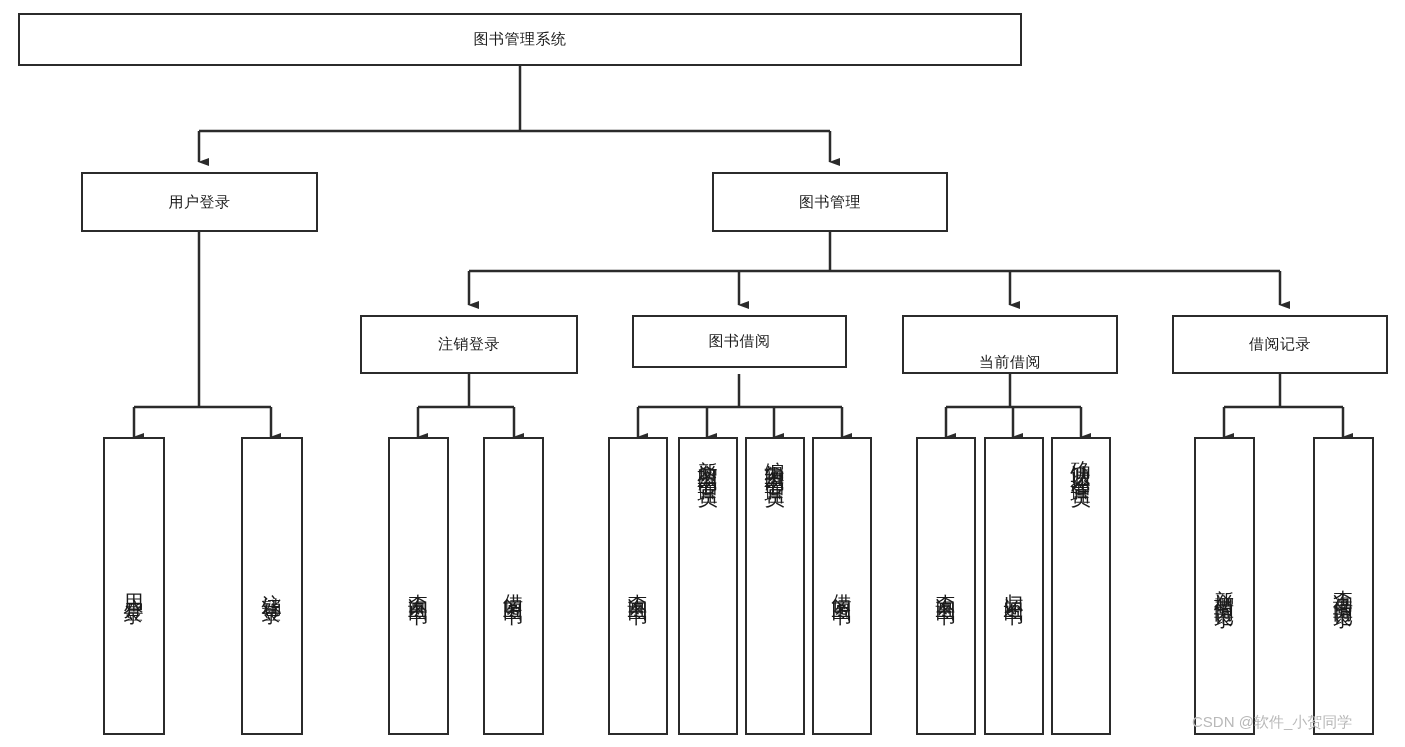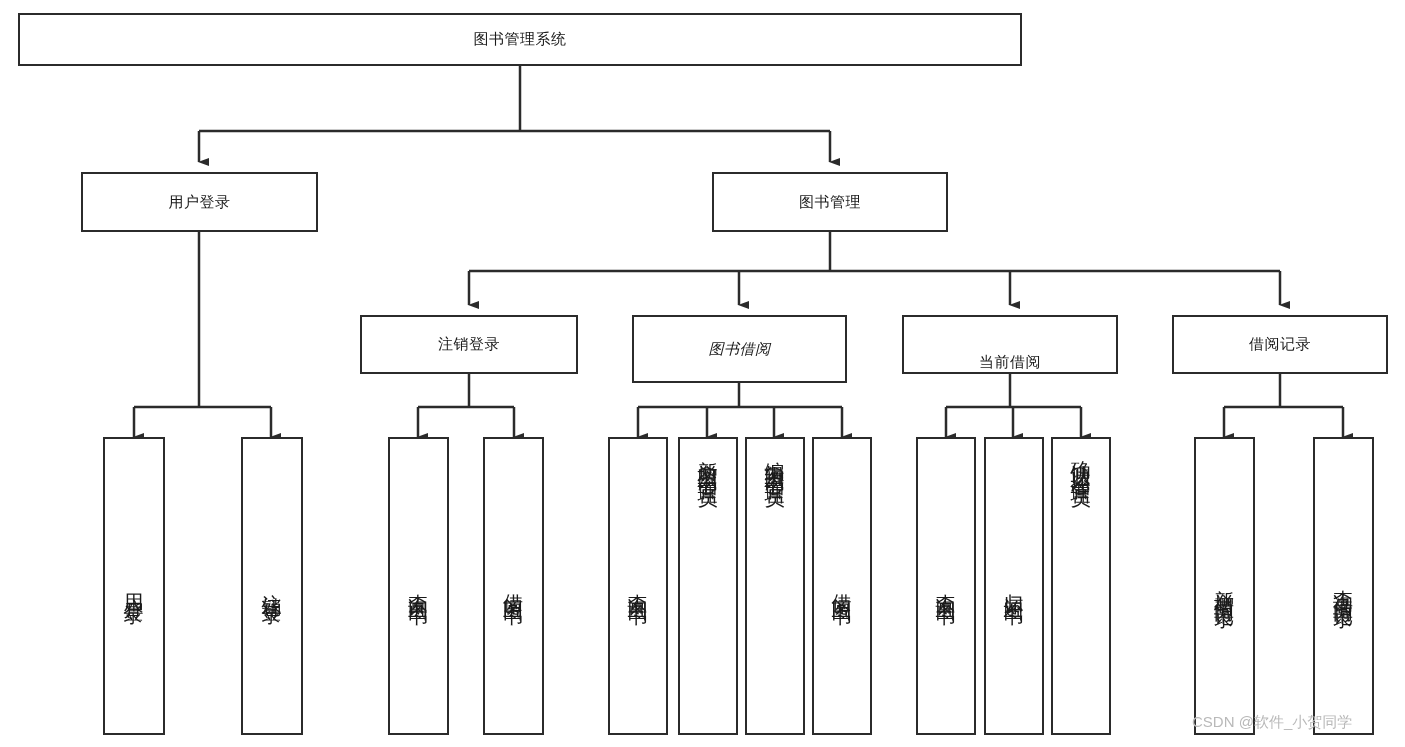--- a/index.html
+++ b/index.html
@@ -128,21 +128,21 @@
   <div class="node horiz" style="left:81px; top:172px; width:237px; height:60px;">
     <span>用户登录</span>
   </div>
   <div class="node horiz" style="left:712px; top:172px; width:236px; height:60px;">
     <span>图书管理</span>
   </div>
 
   <div class="node horiz" style="left:360px; top:315px; width:218px; height:59px;">
     <span>注销登录</span>
   </div>
-  <div class="node horiz" style="left:632px; top:315px; width:215px; height:68px;font-style:italic;">
+  <div class="node horiz" style="left:632px; top:315px; width:215px; height:53px;">
     <span>图书借阅</span>
   </div>
   <div class="node horiz" style="left:902px; top:315px; width:216px; height:59px;align-items:flex-end;">
     <span>当前借阅</span>
   </div>
   <div class="node horiz" style="left:1172px; top:315px; width:216px; height:59px;">
     <span>借阅记录</span>
   </div>
 
   <div class="node vert centered" style="left:103px; top:437px; width:62px; height:298px;">

